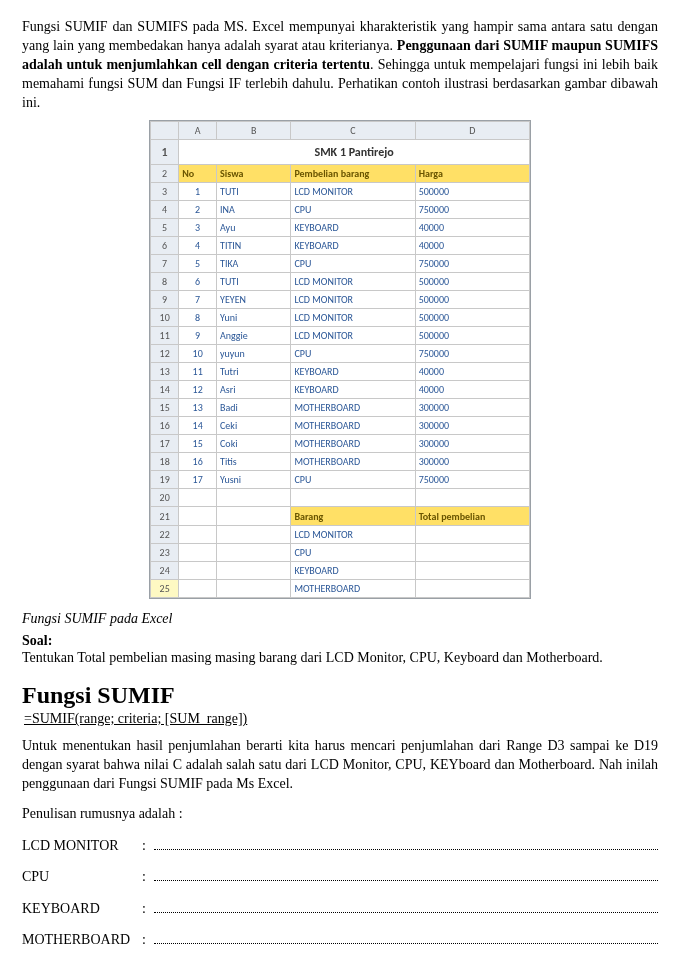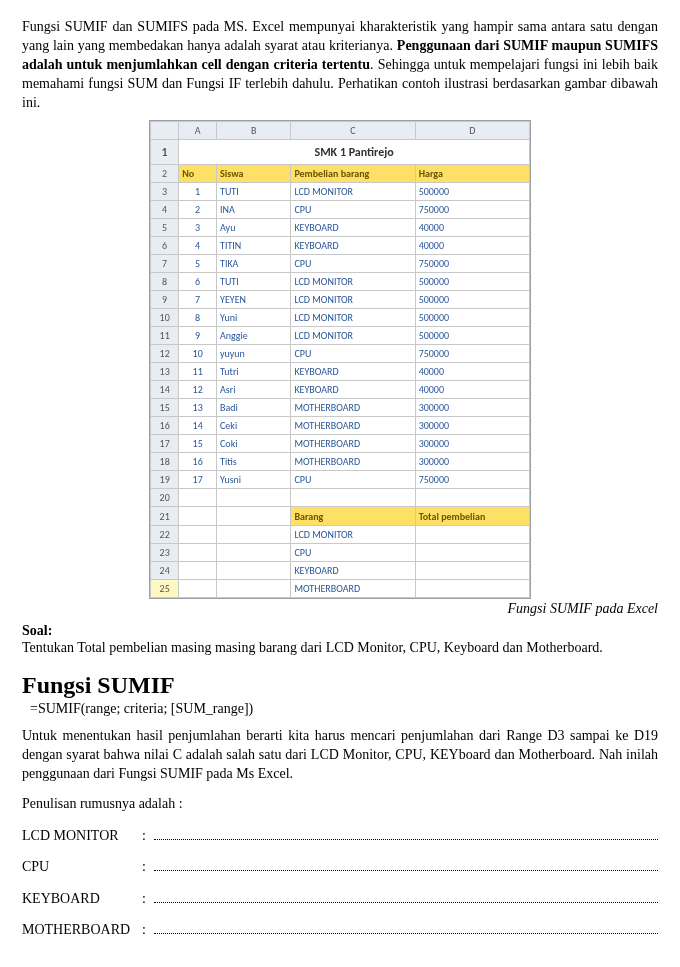--- a/index.html
+++ b/index.html
@@ -13,31 +13,32 @@
     box-sizing: border-box;
   }
   .para {
     text-align: justify;
     line-height: 1.35;
     margin: 0 0 6px 0;
   }
   .bold { font-weight: bold; }
   .caption {
     font-style: italic;
-    text-align: right;
-    margin: 2px 0 6px 0;
+    text-align: left;
+    margin: 12px 0 6px 0;
   }
   h2.section {
     font-size: 24px;
     font-weight: bold;
     margin: 14px 0 2px 0;
     font-family: Liberation Serif, serif;
   }
   .formula {
-    margin: 0 0 10px 8px;
+    margin: 0 0 10px 2px;
+    text-decoration: underline;
   }
   .sub-head {
     font-weight: normal;
     margin: 12px 0 8px 0;
   }
   .answer-row {
     display: flex;
     align-items: baseline;
     margin: 14px 0;
   }

